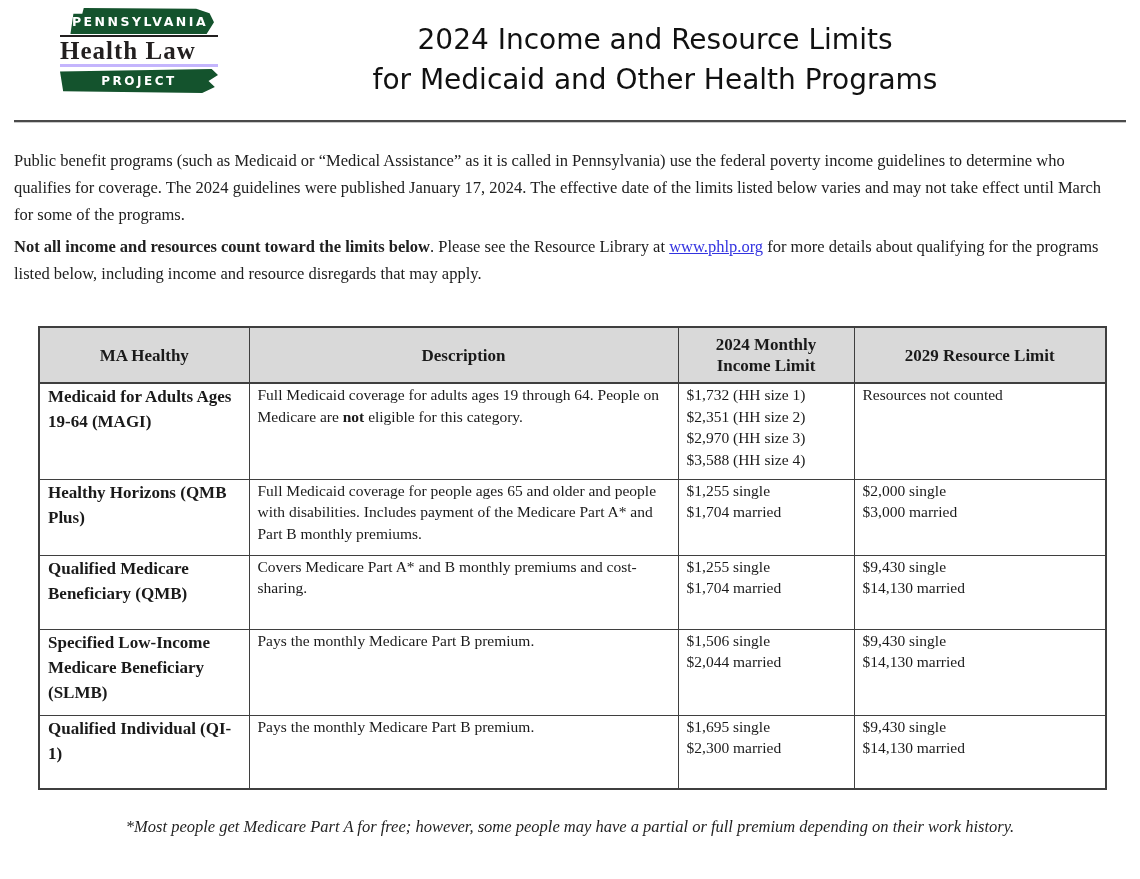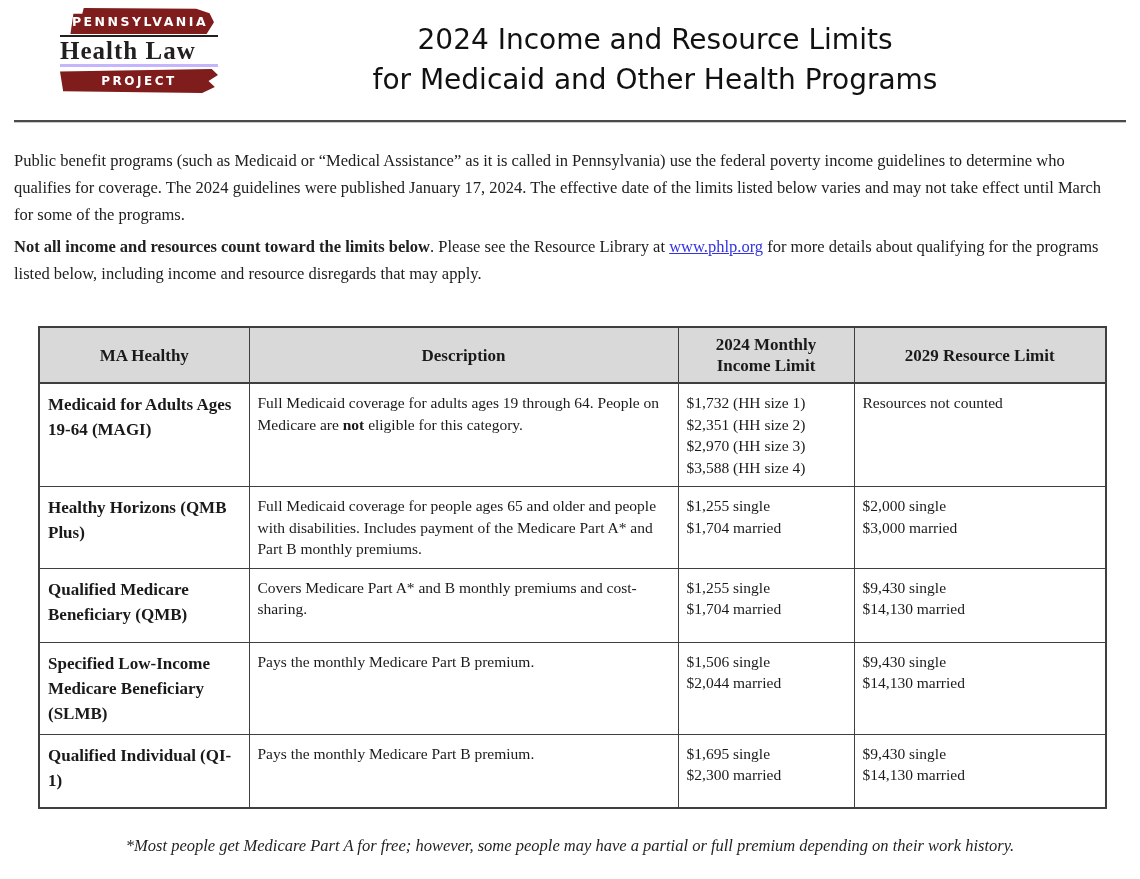--- a/index.html
+++ b/index.html
@@ -3,21 +3,21 @@
 <meta charset="utf-8">
 <style>
   * { box-sizing: border-box; margin: 0; padding: 0; }
   html, body { width: 1140px; height: 879px; background: #ffffff; overflow: hidden; }
   body { font-family: "Liberation Serif", serif; color: #1a1a1a; }
 
   
   .header { display: flex; align-items: flex-start; padding: 8px 0 0 60px; height: 118px; }
   .logo { width: 158px; height: 90px; position: relative; flex: 0 0 auto; }
   .logo-banner {
-    background: #7f1d1d; color: #ffffff;
+    background: #14532d; color: #ffffff;
     font-family: "DejaVu Sans", sans-serif; font-weight: bold;
     text-align: center; letter-spacing: 2.5px;
   }
   .logo-top {
     height: 26px; line-height: 27px; font-size: 12.5px;
     margin: 0 4px 0 6px;
     clip-path: polygon(3% 100%, 5% 22%, 11% 22%, 12% 0%, 88% 3%, 97% 20%, 100% 55%, 95% 100%);
   }
   .logo-mid {
     border-top: 2px solid #221f1f; border-bottom: 3px solid #c4b5fd;
@@ -47,21 +47,21 @@
   .bold { font-weight: bold; }
   .link { color: #3333e0; text-decoration: underline; cursor: pointer; }
 
   
   table.limits {
     border-collapse: collapse; table-layout: fixed;
     margin: 39px 0 0 38px; width: 1067px;
     border: 2px solid #3f3f3f;
   }
   table.limits th, table.limits td {
-    border: 1px solid #3f3f3f; vertical-align: top; padding: 8px 8px;
+    border: 1px solid #3f3f3f; vertical-align: top; padding: 0 8px;
   }
   table.limits thead th {
     background: #d9d9d9; font-size: 17px; font-weight: bold;
     text-align: center; vertical-align: middle; height: 56px;
     border-bottom: 2px solid #3f3f3f; line-height: 21px; padding: 6px 10px;
   }
   td.cat { font-weight: bold; font-size: 17px; line-height: 25px; padding-top: 5px; }
   td.desc, td.inc, td.res { font-size: 15.5px; line-height: 21.5px; padding-top: 6px; }
   tr.r0 td { height: 96px; }
   tr.r1 td { height: 76px; }

